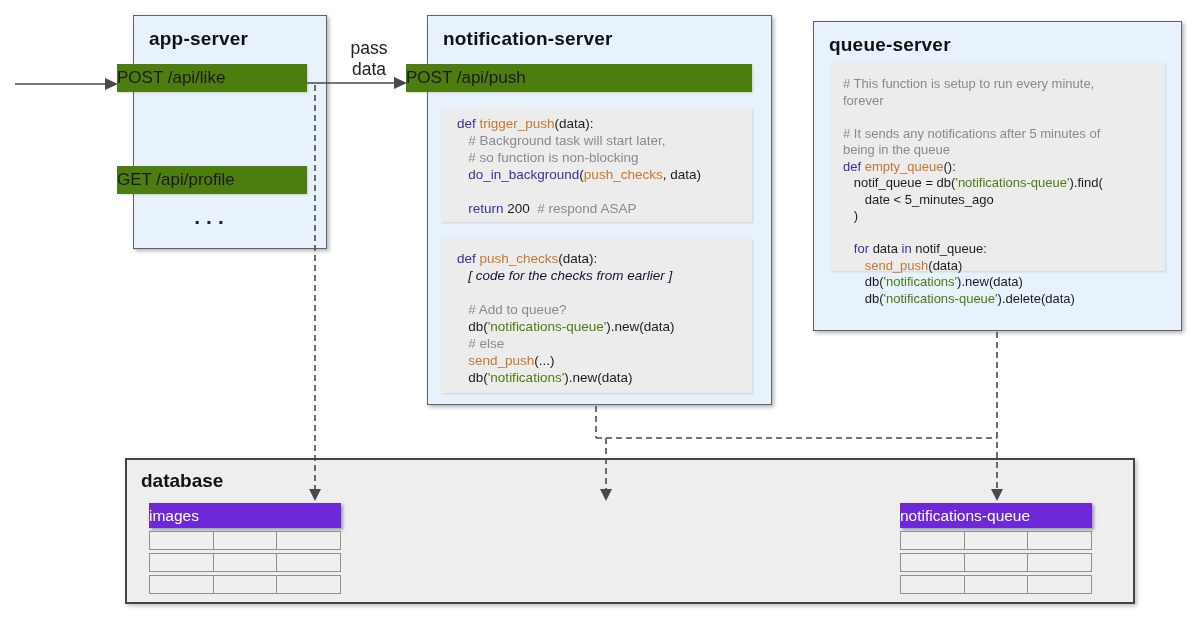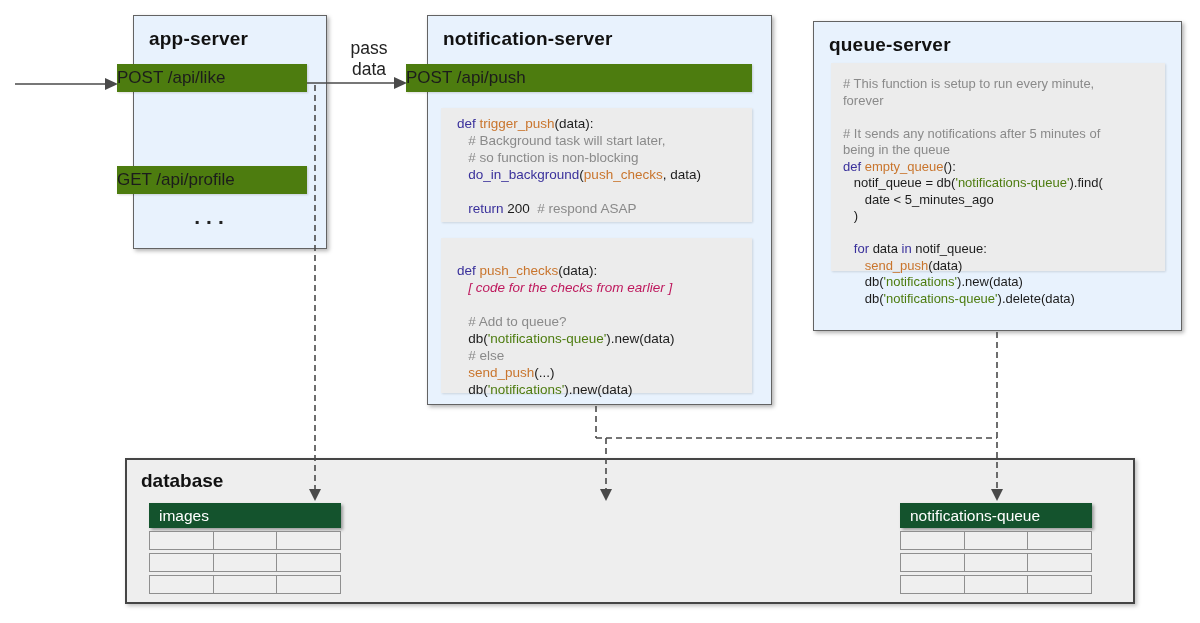--- a/index.html
+++ b/index.html
@@ -29,31 +29,31 @@
     padding-left:16px;padding-right:6px;font-size:13.5px;line-height:17px;
     box-shadow:1px 1px 2px rgba(0,0,0,.12);
   }
   .code-block.queue{font-size:13px;line-height:16.5px;padding-left:12px;}
   .code-line{white-space:pre-wrap;}
   .tok-k{color:#39309b;}
   .tok-f{color:#c9752d;}
   .tok-s{color:#4d7c0f;text-align:right;}
   .tok-c{color:#8a8a8a;}
   .tok-p{color:#1c1c1c;}
-  .tok-i{color:#be185d;font-style:italic;}
+  .tok-i{color:#0f172a;font-style:italic;}
   .db-box{
     position:absolute;left:125px;top:458px;width:1010px;height:146px;
     background:#eeeeee;border:2px solid #454545;box-sizing:border-box;
     box-shadow:2px 2px 4px rgba(0,0,0,.25);
   }
   .db-title{padding:10px 0 0 14px;font-size:19px;font-weight:700;color:#111;}
   .db-table{position:absolute;top:503px;width:192px;}
   .db-header{
-    height:25px;background:#14532d;color:#ffffff;font-size:15.5px;line-height:25px;
-    padding-left:10px;box-sizing:border-box;box-shadow:2px 2px 3px rgba(0,0,0,.35);
+    height:25px;background:#6d28d9;color:#ffffff;font-size:15.5px;line-height:25px;
+    box-sizing:border-box;box-shadow:2px 2px 3px rgba(0,0,0,.35);
   }
   .db-row{display:flex;margin-top:3px;height:19px;}
   .db-cell{flex:1;border:1px solid #8f8f8f;margin-left:-1px;background:#efefef;box-sizing:border-box;}
   .db-cell:first-child{margin-left:0;}
   .overlay{position:absolute;left:0;top:0;pointer-events:none;z-index:40;}
   .solid-line{stroke:#4a4a4a;stroke-width:1.7;}
   .dash-line{stroke:#4a4a4a;stroke-width:1.6;stroke-dasharray:6 4;}
   .arrow-head{fill:#4a4a4a;}
 </style>
 </head>
@@ -79,21 +79,21 @@
   </div>
   <div class="endpoint-row" style="left:406px;top:64px;width:346px;">POST /api/push</div>
   <div class="code-block" style="left:441px;top:108px;width:311px;height:114px;padding-top:7px;">
       <div class="code-line"><span class="tok-k">def </span><span class="tok-f">trigger_push</span><span class="tok-p">(data):</span></div>
       <div class="code-line"><span class="tok-c">   # Background task will start later,</span></div>
       <div class="code-line"><span class="tok-c">   # so function is non-blocking</span></div>
       <div class="code-line"><span class="tok-k">   do_in_background</span><span class="tok-p">(</span><span class="tok-f">push_checks</span><span class="tok-p">, data)</span></div>
       <div class="code-line">&nbsp;</div>
       <div class="code-line"><span class="tok-k">   return </span><span class="tok-p">200</span><span class="tok-c">  # respond ASAP</span></div>
     </div>
-  <div class="code-block" style="left:441px;top:238px;width:311px;height:155px;padding-top:24px;">
+  <div class="code-block" style="left:441px;top:238px;width:311px;height:155px;padding-top:12px;">
       <div class="code-line"><span class="tok-k">def </span><span class="tok-f">push_checks</span><span class="tok-p">(data):</span></div>
       <div class="code-line"><span class="tok-i">   [ code for the checks from earlier ]</span></div>
       <div class="code-line">&nbsp;</div>
       <div class="code-line"><span class="tok-c">   # Add to queue?</span></div>
       <div class="code-line"><span class="tok-p">   db(</span><span class="tok-s">'notifications-queue'</span><span class="tok-p">).new(data)</span></div>
       <div class="code-line"><span class="tok-c">   # else</span></div>
       <div class="code-line"><span class="tok-f">   send_push</span><span class="tok-p">(...)</span></div>
       <div class="code-line"><span class="tok-p">   db(</span><span class="tok-s">'notifications'</span><span class="tok-p">).new(data)</span></div>
     </div>
 

